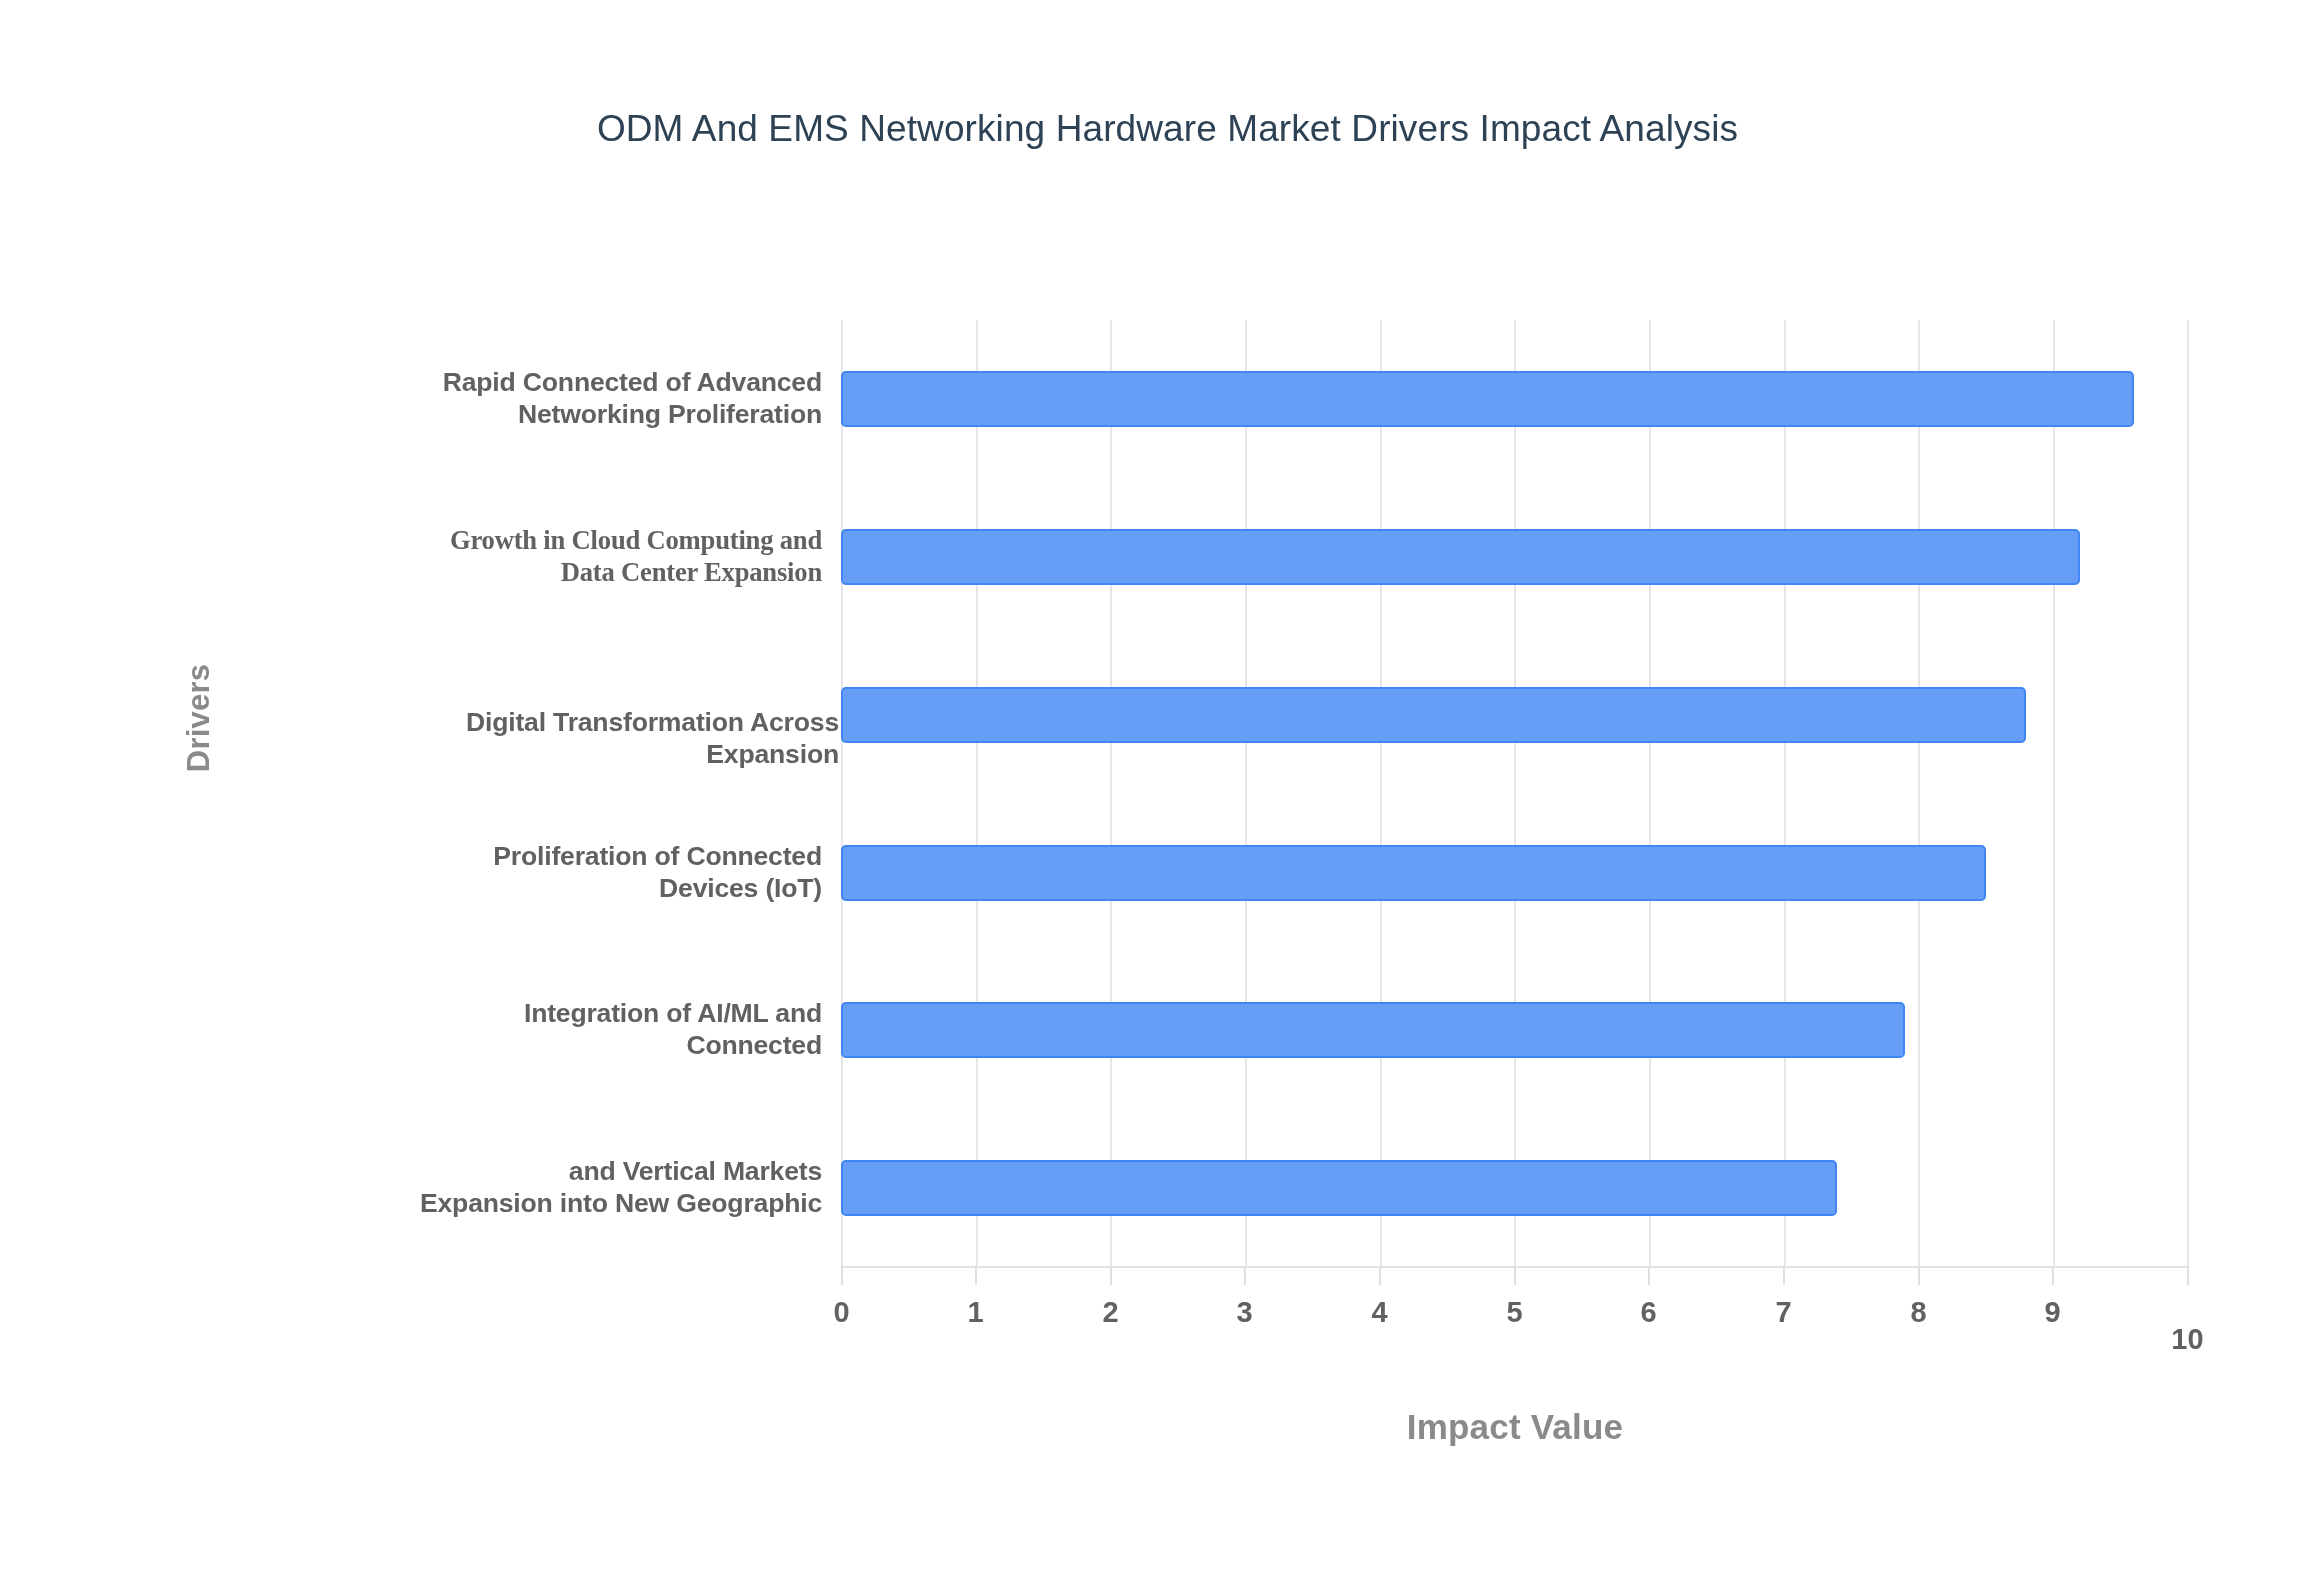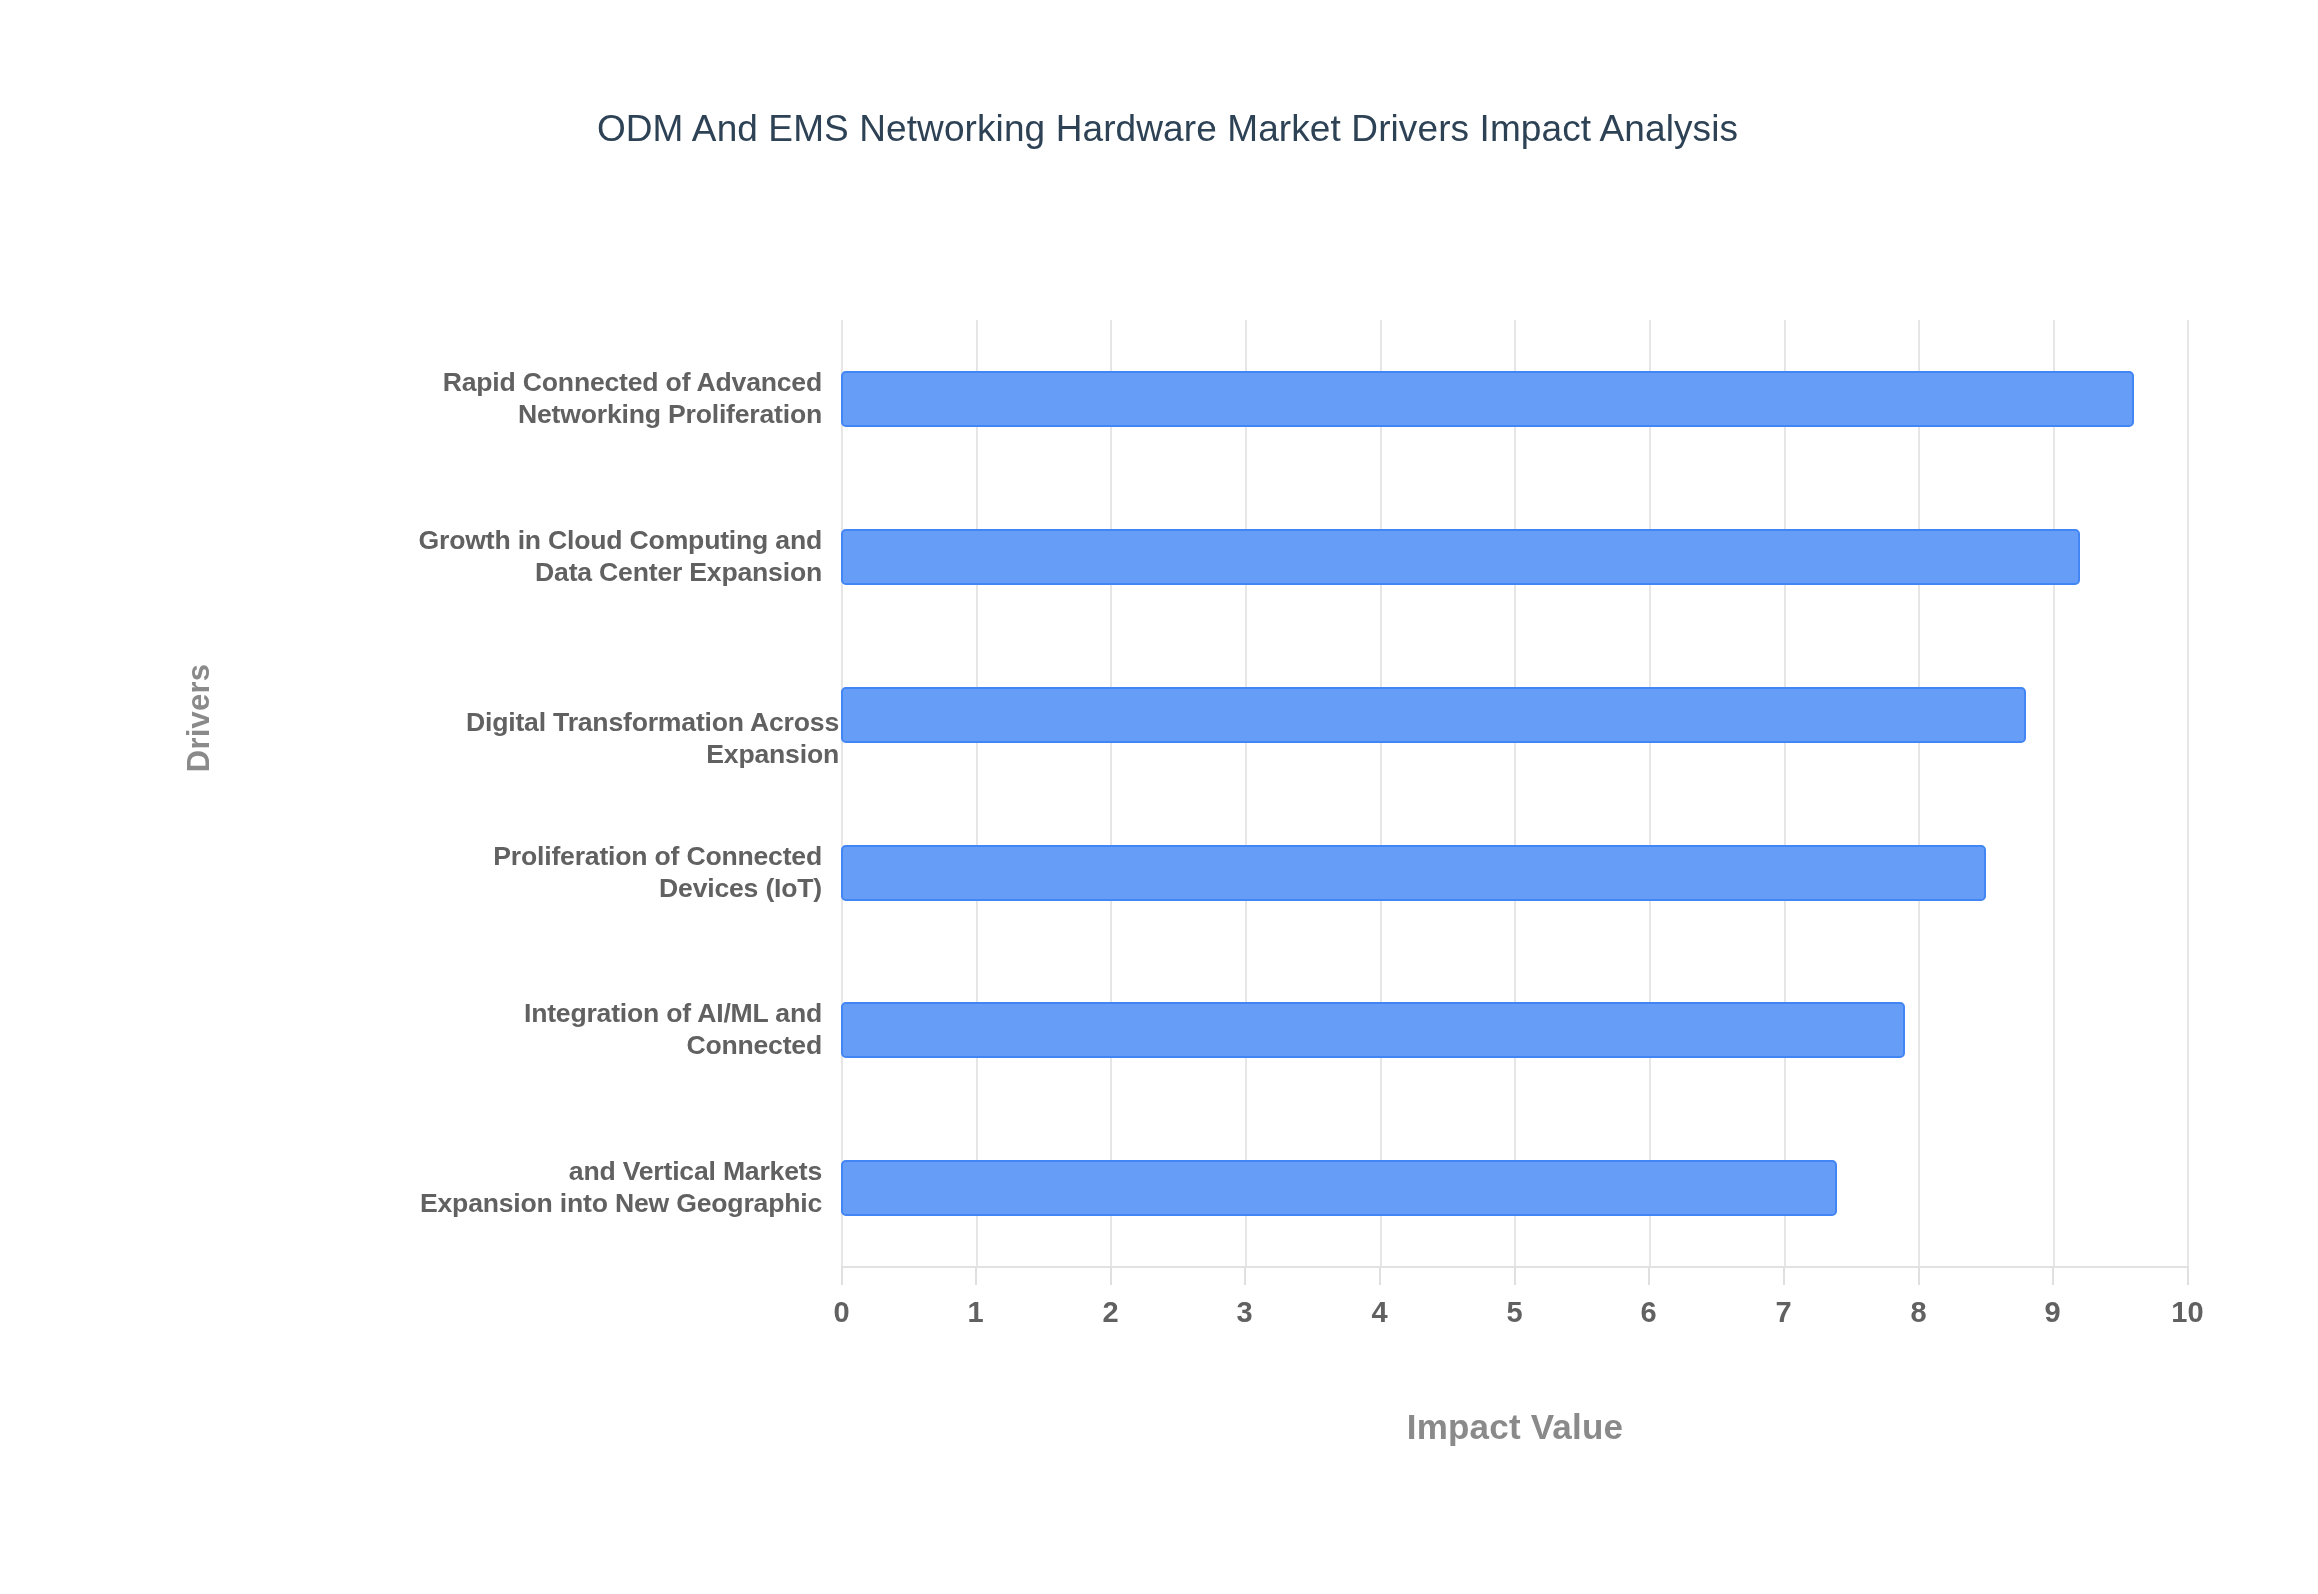--- a/index.html
+++ b/index.html
@@ -210,21 +210,21 @@
       <div class="tick-mark" style="left: 1783px;"></div>
       <div class="tick-mark" style="left: 1918px;"></div>
       <div class="tick-mark" style="left: 2052px;"></div>
       <div class="tick-mark" style="left: 2187px;"></div>
     </div>
   <div id="ytick-labels">
       <div class="ytick-label" style="left: 254px; width: 568px; right: auto; top: 366px;">
         <div>Rapid Connected of Advanced</div>
         <div>Networking Proliferation</div>
       </div>
-      <div class="ytick-label" style="left: 254px; width: 568px; right: auto; top: 524px;">
+      <div class="ytick-label" style="left: 254px; width: 568px; right: auto; top: 524px; font-family: Liberation Serif, serif;">
         <div>Growth in Cloud Computing and</div>
         <div>Data Center Expansion</div>
       </div>
       <div class="ytick-label" style="left: 271px; width: 568px; right: auto; top: 682px; margin-top: 24px;">
         <div>Digital Transformation Across</div>
         <div>Expansion</div>
       </div>
       <div class="ytick-label" style="left: 254px; width: 568px; right: auto; top: 840px;">
         <div>Proliferation of Connected</div>
         <div>Devices (IoT)</div>
@@ -242,21 +242,21 @@
       <div class="xtick-label" style="left: 841px;">0</div>
       <div class="xtick-label" style="left: 975px;">1</div>
       <div class="xtick-label" style="left: 1110px;">2</div>
       <div class="xtick-label" style="left: 1244px;">3</div>
       <div class="xtick-label" style="left: 1379px;">4</div>
       <div class="xtick-label" style="left: 1514px;">5</div>
       <div class="xtick-label" style="left: 1648px;">6</div>
       <div class="xtick-label" style="left: 1783px;">7</div>
       <div class="xtick-label" style="left: 1918px;">8</div>
       <div class="xtick-label" style="left: 2052px;">9</div>
-      <div class="xtick-label" style="left: 2187px;">10</div>
+      <div class="xtick-label" style="left: 2187px; margin-top: 27px;">10</div>
     </div>
 
   <div id="x-axis-title">Impact Value</div>
 
   <div id="y-axis-title">Drivers</div>
 
 </div>
 
 
 </body></html>

